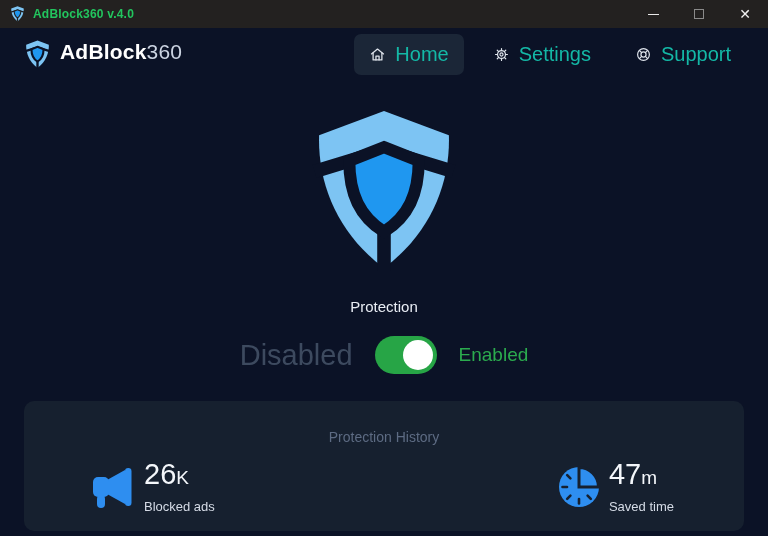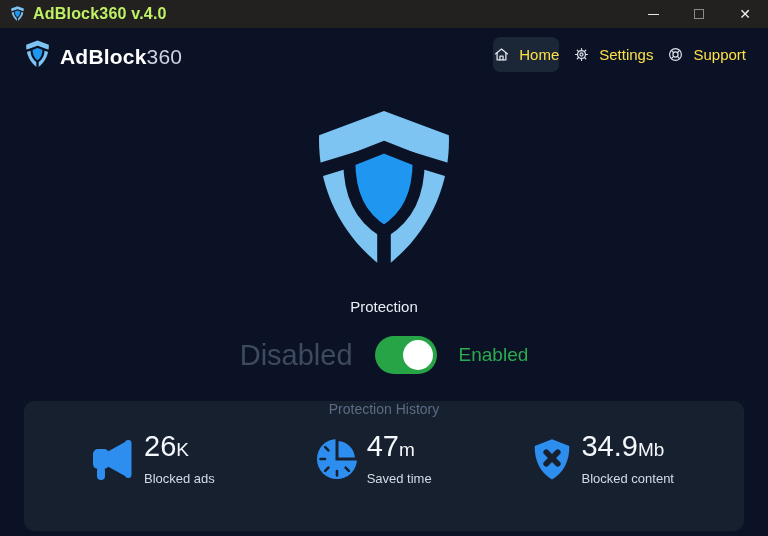--- a/index.html
+++ b/index.html
@@ -4,50 +4,50 @@
 <style>
   * { margin:0; padding:0; box-sizing:border-box; }
   html,body { width:768px; height:536px; overflow:hidden; }
   body { font-family:"Liberation Sans", sans-serif; background:#0b1226; }
 
   .window { width:768px; height:536px; display:flex; flex-direction:column; background:#0b1226; }
 
   
   .titlebar { height:28px; background:#232120; display:flex; align-items:center; flex:0 0 auto; }
   .tb-left { display:flex; align-items:center; gap:8px; padding-left:10px; }
-  .tb-title { color:#bef264; font-size:16px; font-weight:bold; letter-spacing:.2px;text-align:right; }
+  .tb-title { color:#22c55e; font-size:12px; font-weight:bold; letter-spacing:.2px;text-align:right; }
   .tb-spacer { flex:1; }
   .tb-btn { width:46px; height:28px; display:flex; align-items:center; justify-content:center; color:#e8e8e8; cursor:default; }
   .tb-min { width:11px; height:0; border-top:1.6px solid #e8e8e8; display:block; }
   .tb-max { width:10px; height:10px; border:1.4px solid #8a8a8a; display:block; }
   .tb-x  { font-size:14px; line-height:1; color:#f0f0f0; }
 
   
   .header { height:52px; display:flex; align-items:center; padding:0 22px 0 24px; flex:0 0 auto; }
-  .brand { display:flex; align-items:flex-end; gap:9px; }
+  .brand { display:flex; align-items:flex-start; gap:9px; }
   .brand-name { font-size:21px; color:#ffffff; letter-spacing:.2px; }
   .brand-name b { font-weight:bold; }
   .brand-name .light { font-weight:normal; color:#ccd4e2; }
   .nav { margin-left:auto; display:flex; align-items:center; gap:14px; }
-  .nav-item { display:flex; align-items:center; gap:9px; padding:9px 0; border-radius:7px; color:#fde047; font-size:15px; cursor:pointer; }
+  .nav-item { display:flex; align-items:center; gap:9px; padding:9px 15px; border-radius:7px; color:#14b8a6; font-size:20px; cursor:pointer; }
   .nav-item.active { background:#1b2637; }
   .nav-item svg { display:block; }
 
   
   .main { flex:1; display:flex; flex-direction:column; align-items:center; }
   .big-shield { margin-top:28px; display:block; }
   .protection-label { margin-top:24px; font-size:15px; color:#e9edf4;text-align:center; }
   .toggle-row { margin-top:21px; display:flex; align-items:center; gap:22px; }
   .state-off { font-size:29px; color:#3d4a5f; }
   .state-on  { font-size:19px; color:#2bab4e; }
   .toggle { position:relative; width:62px; height:38px; border-radius:19px; background:#27a546; cursor:pointer; }
   .toggle .knob { position:absolute; top:4px; right:4px; width:30px; height:30px; border-radius:50%; background:#ffffff; }
 
   
-  .history-card { margin-top:27px; width:720px; height:130px; background:#16202f; border-radius:10px; padding-top:0; }
+  .history-card { margin-top:27px; width:720px; height:130px; background:#16202f; border-radius:10px; padding-top:28px; }
   .history-title { text-align:center; font-size:14px; color:#5d6b83; }
   .stats { display:flex; justify-content:space-between; padding:14px 70px 0 64px; }
   .stat { display:flex; align-items:center; gap:6px; }
   .stat svg { display:block; flex:0 0 auto; }
   .stat-num { color:#f4f7fb; font-size:29px; line-height:1.05; }
   .stat-num .unit { font-size:19px; }
   .stat-label { color:#d5dbe6; font-size:13px; margin-top:10px; }
 </style>
 </head>
 <body>
@@ -162,31 +162,18 @@
               <path d="M24 40.5 L24 36"></path>
               <path d="M35.8 35.8 L32.6 32.6"></path>
             </g>
           </svg>
           <div>
             <div class="stat-num"><span>47</span><span class="unit">m</span></div>
             <div class="stat-label">Saved time</div>
           </div>
         </div>
 
-        <div class="stat">
-          <svg width="46" height="48" viewBox="0 0 48 48">
-            <path d="M24 3.5 L42 10.5 C42.5 26 36 38.5 24 45.5 C12 38.5 5.5 26 6 10.5 Z" fill="#2e8ef0"></path>
-            <g stroke="#16202f" stroke-width="6" stroke-linecap="round">
-              <path d="M18 17 L30 29"></path>
-              <path d="M30 17 L18 29"></path>
-            </g>
-          </svg>
-          <div>
-            <div class="stat-num"><span>34.9</span><span class="unit">Mb</span></div>
-            <div class="stat-label">Blocked content</div>
-          </div>
-        </div>
 
       </div>
     </div>
 
   </div>
 </div>
 
 </body></html>

